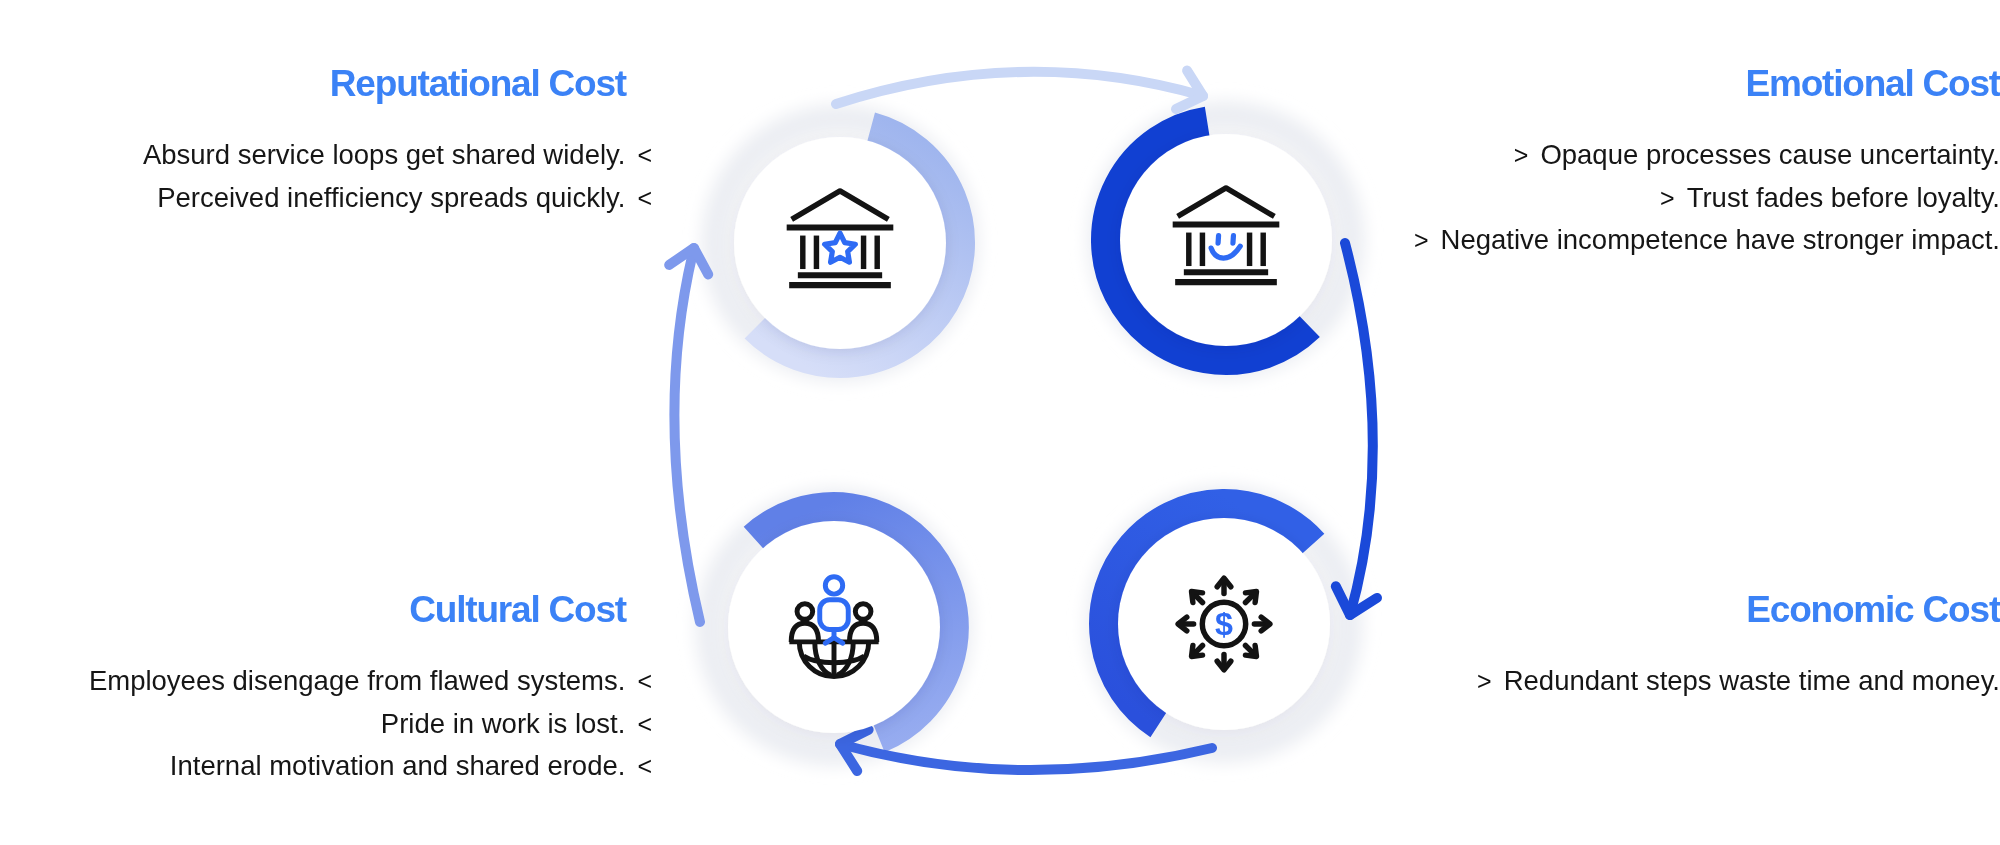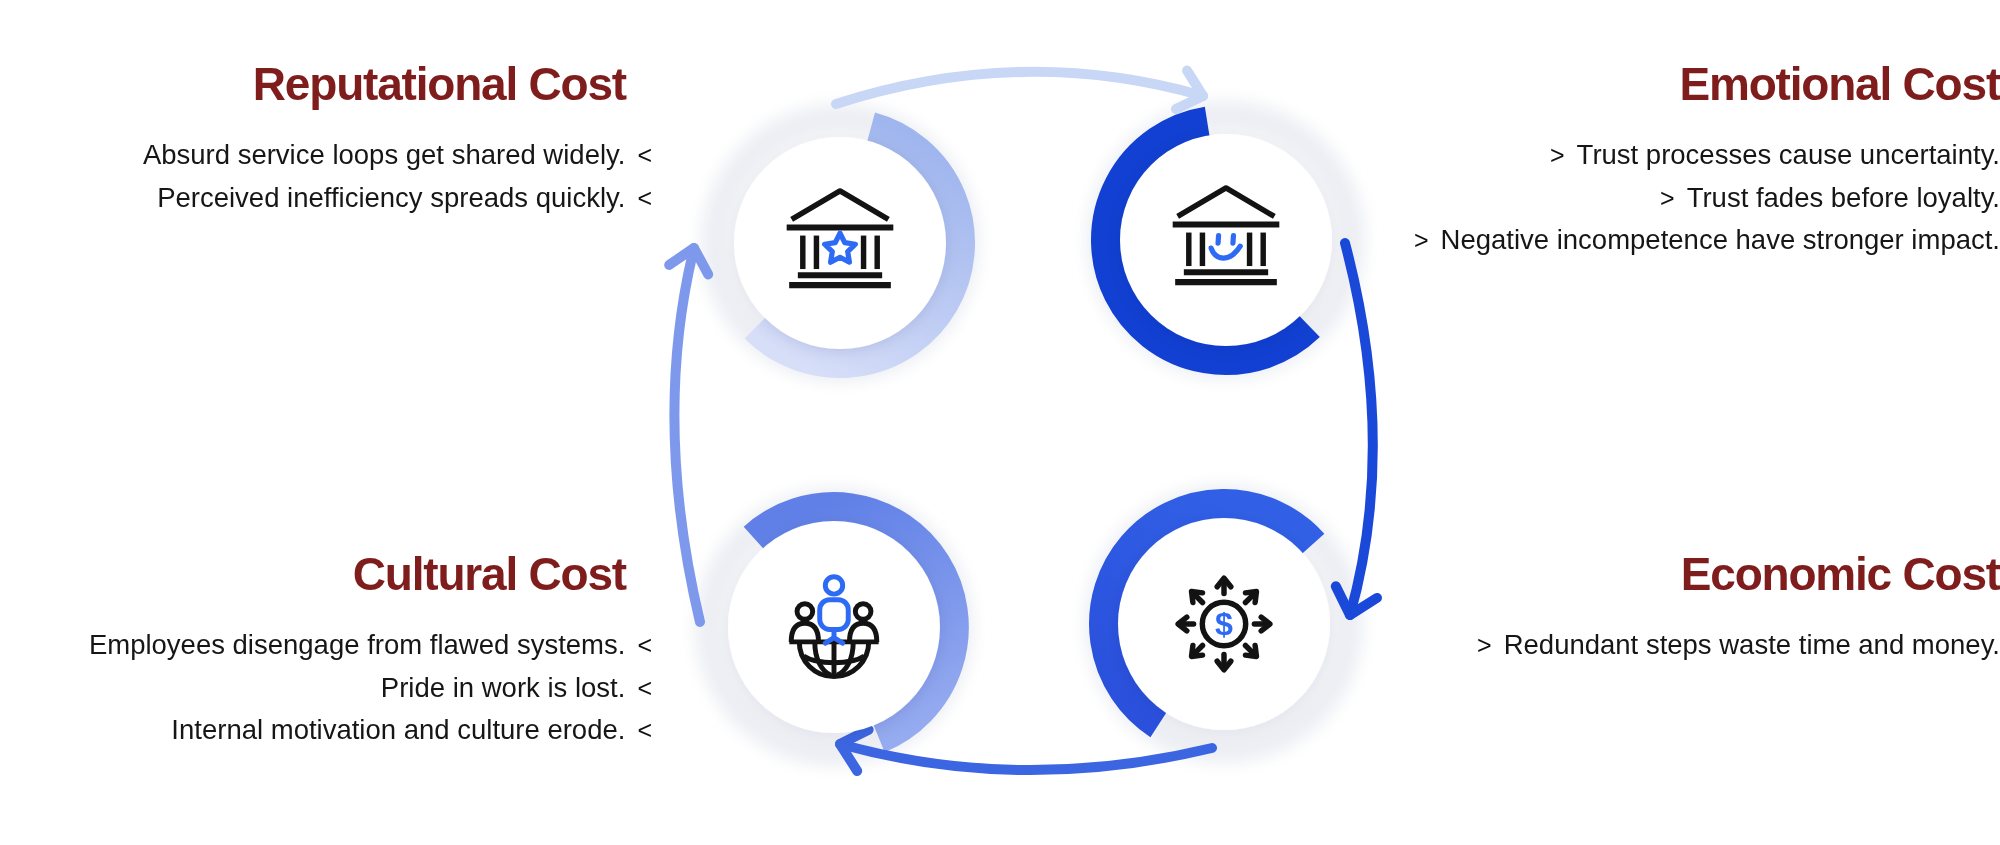--- a/index.html
+++ b/index.html
@@ -3,33 +3,33 @@
 <meta charset="utf-8">
 <style>
   html,body{margin:0;padding:0;background:#ffffff;}
   .stage{
     position:relative;width:2000px;height:845px;background:#ffffff;overflow:hidden;
     font-family:"Liberation Sans", sans-serif;color:#161616;
   }
   .canvas{position:absolute;left:0;top:0;width:2000px;height:845px;}
   .block{position:absolute;}
   .block .title{
-    margin:0 0 24px 0;font-size:46px;font-weight:700;letter-spacing:-1.2px;
-    color:#7f1d1d;line-height:52px;
+    margin:0 0 24px 0;font-size:37px;font-weight:700;letter-spacing:-1.2px;
+    color:#3b82f6;line-height:52px;
   }
   .block .row{line-height:42.5px;font-size:27.5px;white-space:nowrap;}
   .block .chev{font-size:25px;color:#111;}
   .block.left-side{left:0;width:652px;text-align:right;}
   .block.left-side .title{margin-right:26px;}
   .block.left-side .chev{margin-left:12px;}
   .block.right-side{left:1392px;width:608px;text-align:right;}
   .block.right-side .title{margin-left:22px;}
   .block.right-side .chev{margin-right:12px;}
   .block.top-row{top:58px;}
-  .block.bottom-row{top:548px;}
+  .block.bottom-row{top:584px;}
   .arc{fill:none;stroke-width:30;}
   .arrow path{fill:none;stroke-width:10;stroke-linecap:round;stroke-linejoin:round;}
   .icon-svg text{font-family:"Liberation Sans", sans-serif;}
 </style>
 </head>
 <body>
 
 <div class="stage">
 
   <svg class="canvas" viewBox="0 0 2000 845">
@@ -169,40 +169,40 @@
       <span class="txt">Absurd service loops get shared widely.</span><span class="chev">&lt;</span>
     </div>
     <div class="row">
       <span class="txt">Perceived inefficiency spreads quickly.</span><span class="chev">&lt;</span>
     </div>
   </section>
 
   <section class="block right-side top-row">
     <h2 class="title">Emotional Cost</h2>
     <div class="row">
-      <span class="chev">&gt;</span><span class="txt">Trust processes cause uncertainty.</span>
+      <span class="chev">&gt;</span><span class="txt">Opaque processes cause uncertainty.</span>
     </div>
     <div class="row">
       <span class="chev">&gt;</span><span class="txt">Trust fades before loyalty.</span>
     </div>
     <div class="row">
       <span class="chev">&gt;</span><span class="txt">Negative incompetence have stronger impact.</span>
     </div>
   </section>
 
   <section class="block left-side bottom-row">
     <h2 class="title">Cultural Cost</h2>
     <div class="row">
       <span class="txt">Employees disengage from flawed systems.</span><span class="chev">&lt;</span>
     </div>
     <div class="row">
       <span class="txt">Pride in work is lost.</span><span class="chev">&lt;</span>
     </div>
     <div class="row">
-      <span class="txt">Internal motivation and culture erode.</span><span class="chev">&lt;</span>
+      <span class="txt">Internal motivation and shared erode.</span><span class="chev">&lt;</span>
     </div>
   </section>
 
   <section class="block right-side bottom-row">
     <h2 class="title">Economic Cost</h2>
     <div class="row">
       <span class="chev">&gt;</span><span class="txt">Redundant steps waste time and money.</span>
     </div>
   </section>
 

